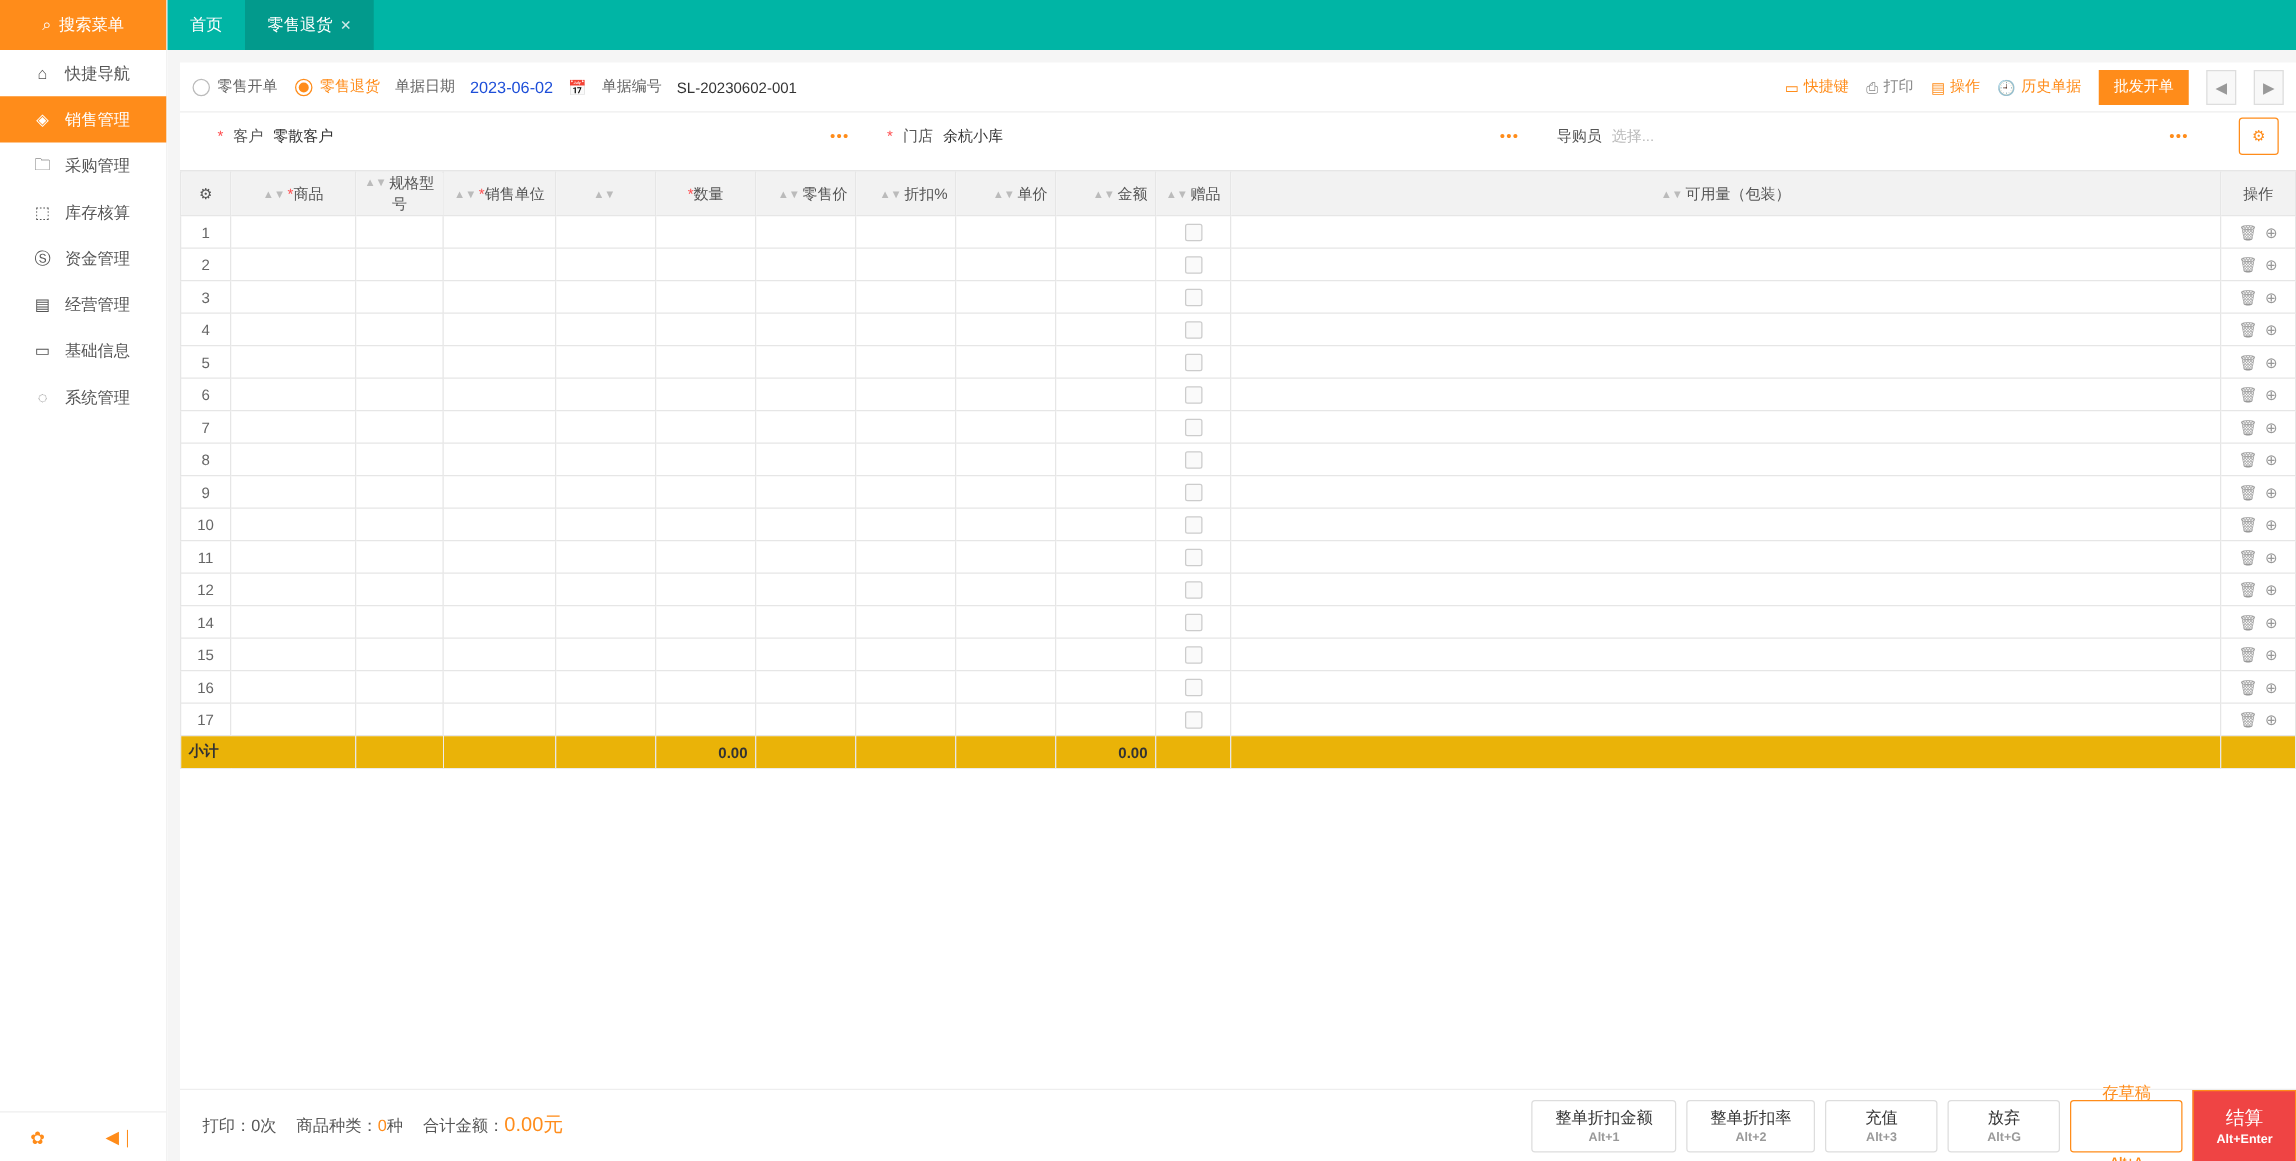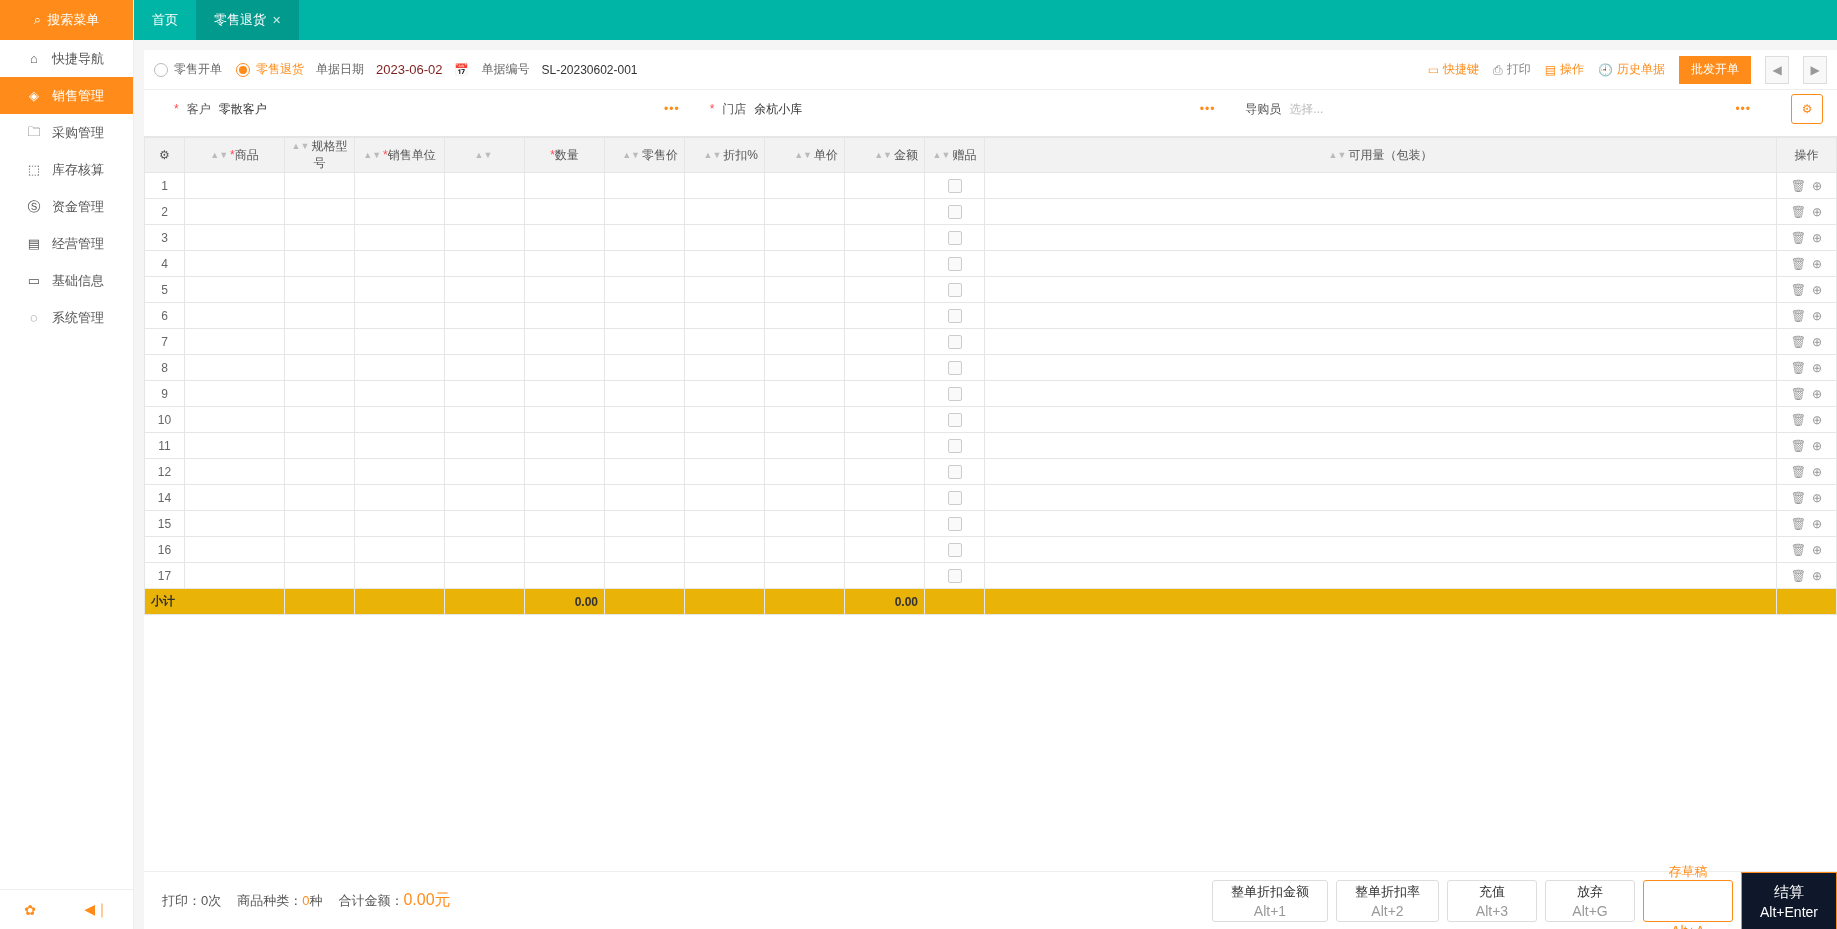--- a/index.html
+++ b/index.html
@@ -30,21 +30,21 @@
 
 
 .head-row { height: 40px; display: flex; align-items: center; padding: 0 10px; gap: 12px; border-bottom: 1px solid #eee; }
 .radio-group { display: flex; gap: 14px; align-items: center; }
 .radio-item { display: flex; align-items: center; gap: 6px; cursor: pointer; color: #666; }
 .radio-item.selected { color: #ff8c1a; }
 .radio-circle { width: 14px; height: 14px; border: 1px solid #bbb; border-radius: 50%; display: inline-flex; align-items: center; justify-content: center; }
 .radio-item.selected .radio-circle { border-color: #ff8c1a; }
 .radio-item.selected .radio-circle::after { content: ""; width: 8px; height: 8px; background: #ff8c1a; border-radius: 50%; }
 .hd-label { color: #666; }
-.hd-date { color: #7f1d1d; font-size: 13px; }
+.hd-date { color: #1d4ed8; font-size: 13px; }
 .cal-icon { color: #ff8c1a; cursor: pointer; }
 .head-right { margin-left: auto; display: flex; align-items: center; gap: 14px; }
 .text-link { color: #ff8c1a; display: flex; align-items: center; gap: 4px; cursor: pointer; }
 .text-link.gray { color: #888; }
 .btn-orange { background: #ff8c1a; color: #fff; padding: 0 12px; height: 28px; display: inline-flex; align-items: center; border: none; cursor: pointer; font-size: 12px; }
 .nav-arrow { width: 24px; height: 28px; border: 1px solid #ddd; background: #f8f8f8; display: inline-flex; align-items: center; justify-content: center; color: #999; cursor: pointer; }
 
 
 .barcode-row { padding: 16px 14px 10px; display: flex; align-items: center; gap: 12px; }
 .barcode-label { color: #555; font-size: 13px; }
@@ -76,24 +76,24 @@
 tr.subtotal { position: sticky; bottom: 0; }
 
 
 .footer { height: 58px; border-top: 1px solid #eee; display: flex; align-items: center; padding: 0 0 0 18px; gap: 16px; background: #fff; }
 .ft-text { color: #555; font-size: 13px; }
 .ft-orange { color: #ff8c1a; }
 .ft-amount { color: #ff8c1a; font-size: 16px; }
 .footer-actions { margin-left: auto; display: flex; align-items: center; height: 100%; }
 .act-btn { border: 1px solid #ddd; background: #fff; padding: 0 18px; display: flex; flex-direction: column; align-items: center; justify-content: center; cursor: pointer; margin-left: 8px; height: 42px; align-self: center; border-radius: 3px; min-width: 90px; }
 .act-btn .t1 { font-size: 13px; color: #333; }
-.act-btn .t2 { font-size: 14px; color: #999; margin-top: 2px; }
+.act-btn .t2 { font-size: 10px; color: #999; margin-top: 2px; font-weight: bold; }
 .act-btn.outline-orange { border-color: #ff8c1a; gap: 40px; }
 .act-btn.outline-orange .t1, .act-btn.outline-orange .t2 { color: #ff8c1a; }
-.act-btn.solid-orange { background: #0f172a; border-color: #ff8c1a; height: 58px; align-self: stretch; border-radius: 0; margin-left: 8px; min-width: 80px; }
+.act-btn.solid-orange { background: #ef4444; border-color: #ff8c1a; height: 58px; align-self: stretch; border-radius: 0; margin-left: 8px; min-width: 80px; }
 .act-btn.solid-orange .t1 { color: #fff; font-size: 15px; }
 .act-btn.solid-orange .t2 { color: #fff; }
 
 ::-webkit-scrollbar { width: 10px; height: 10px; }
 ::-webkit-scrollbar-thumb { background: #ccc; border-radius: 5px; }
 </style>
 </head>
 <body>
 
 <div class="app">

